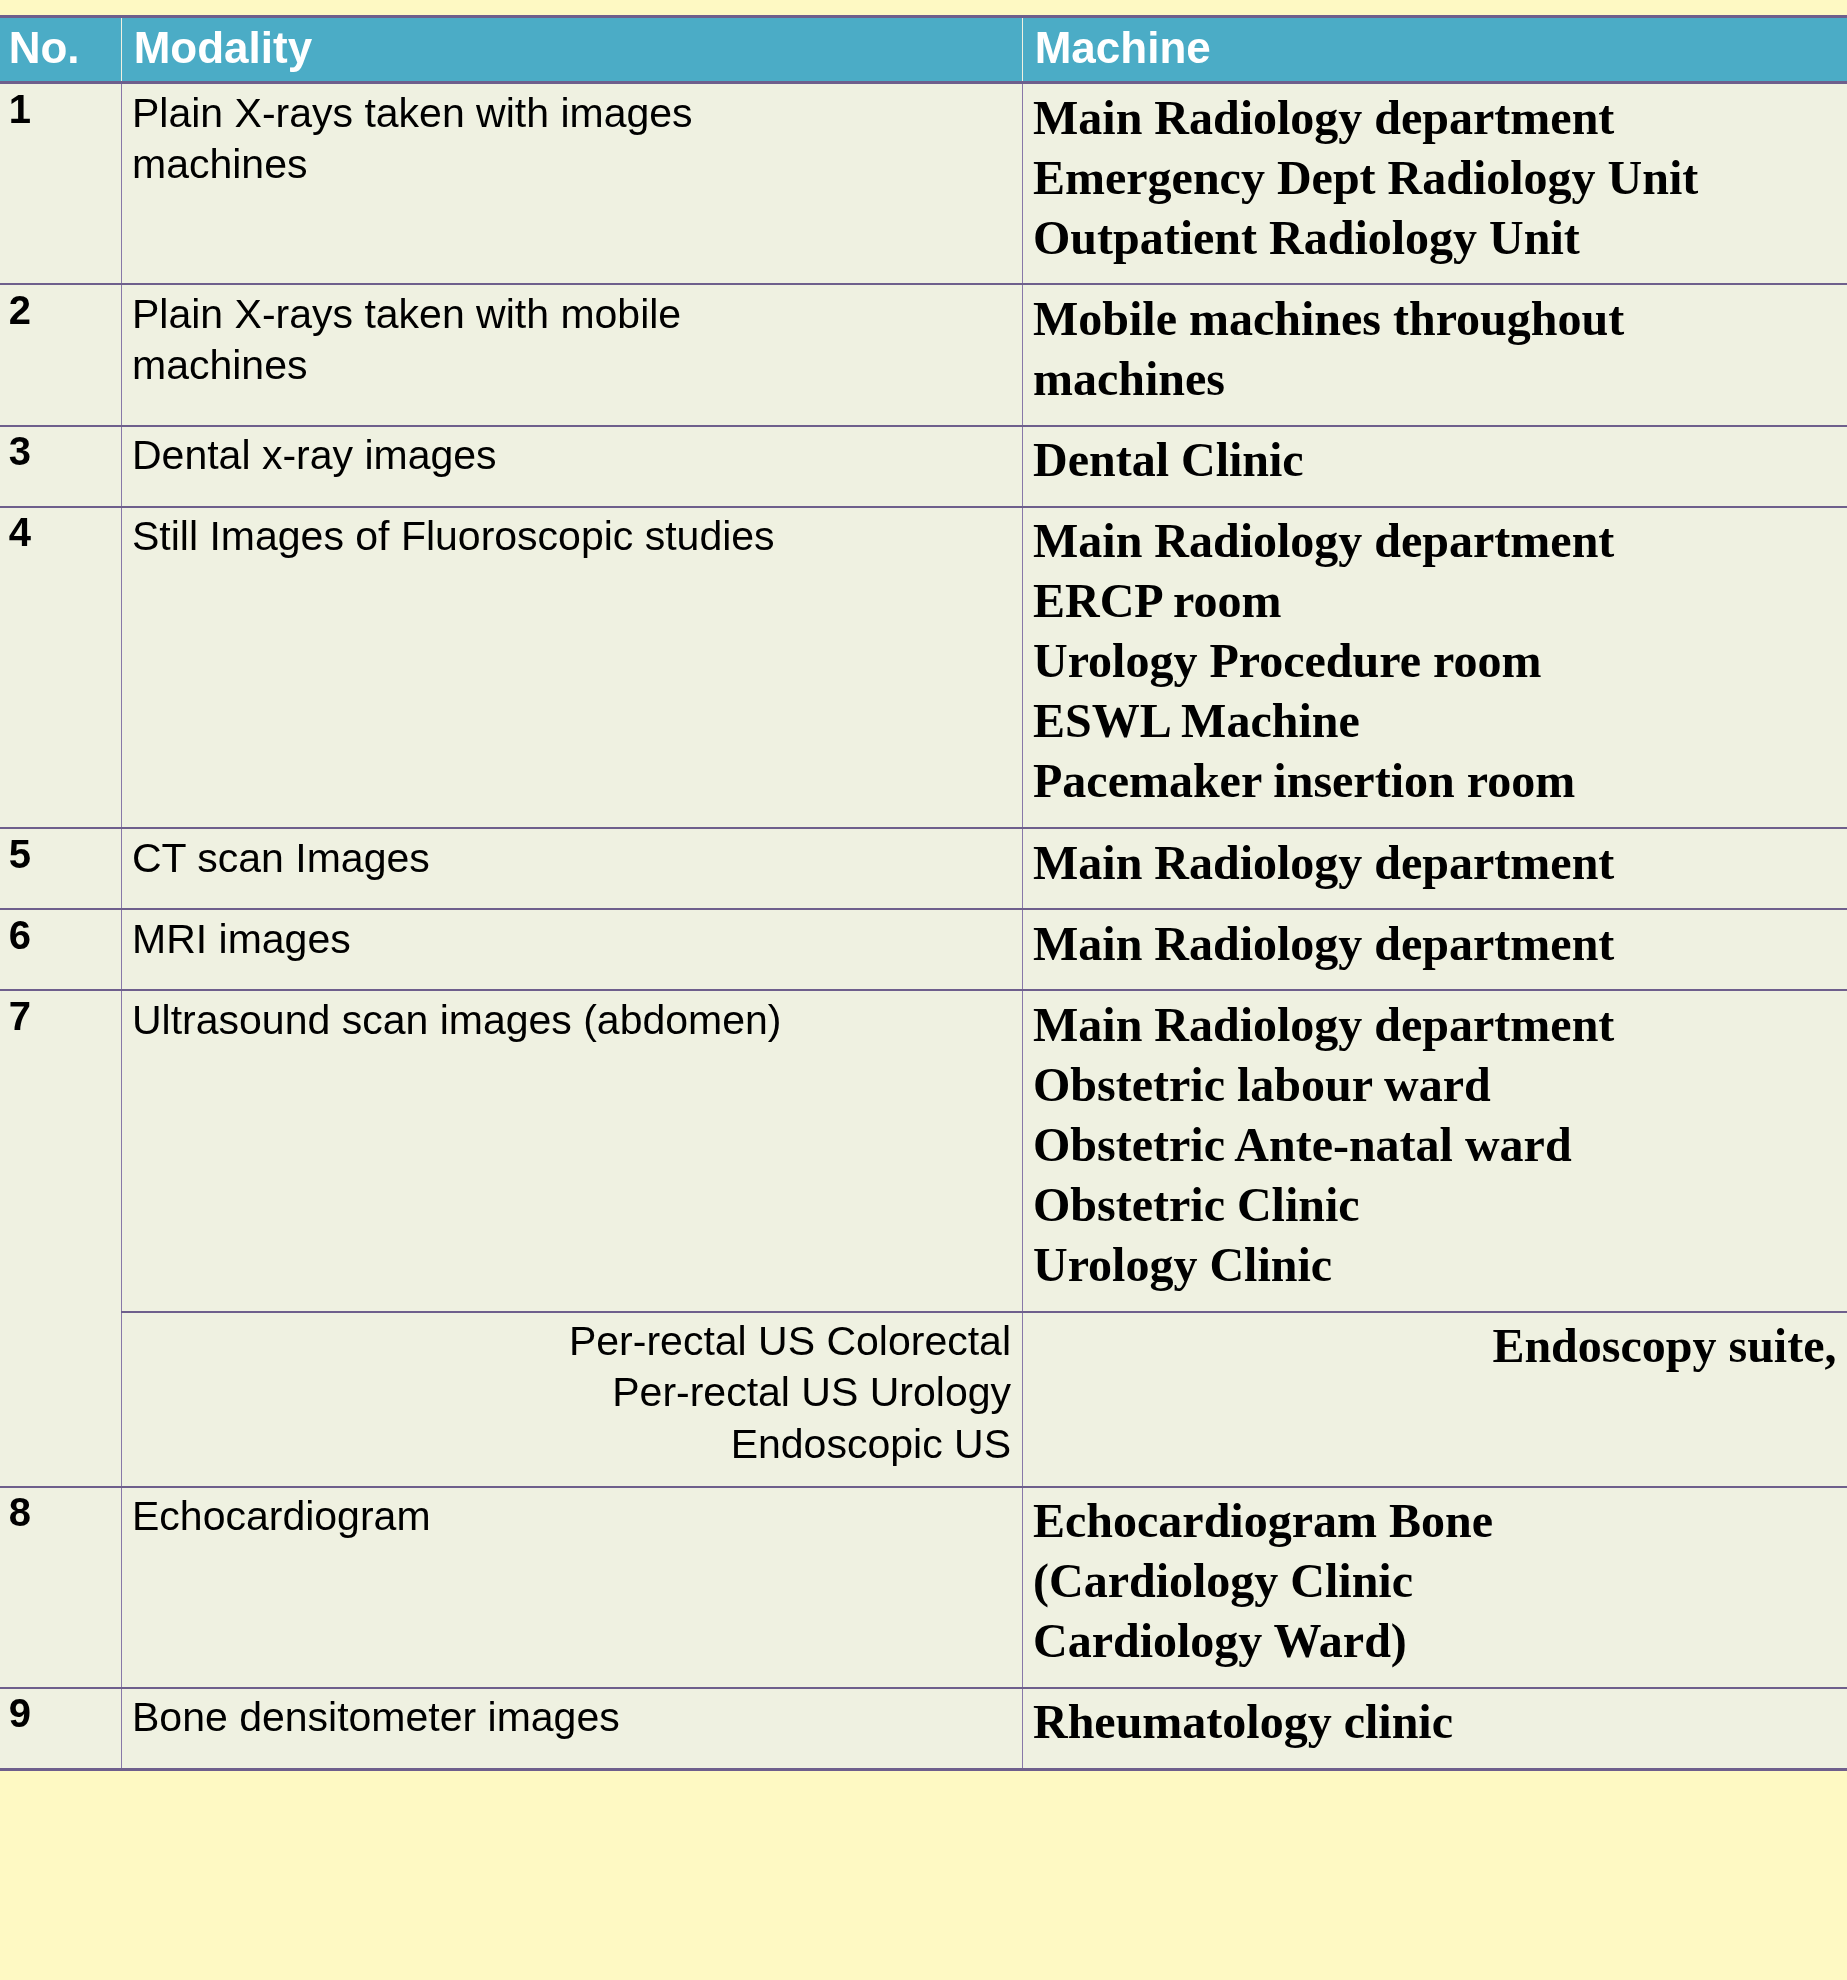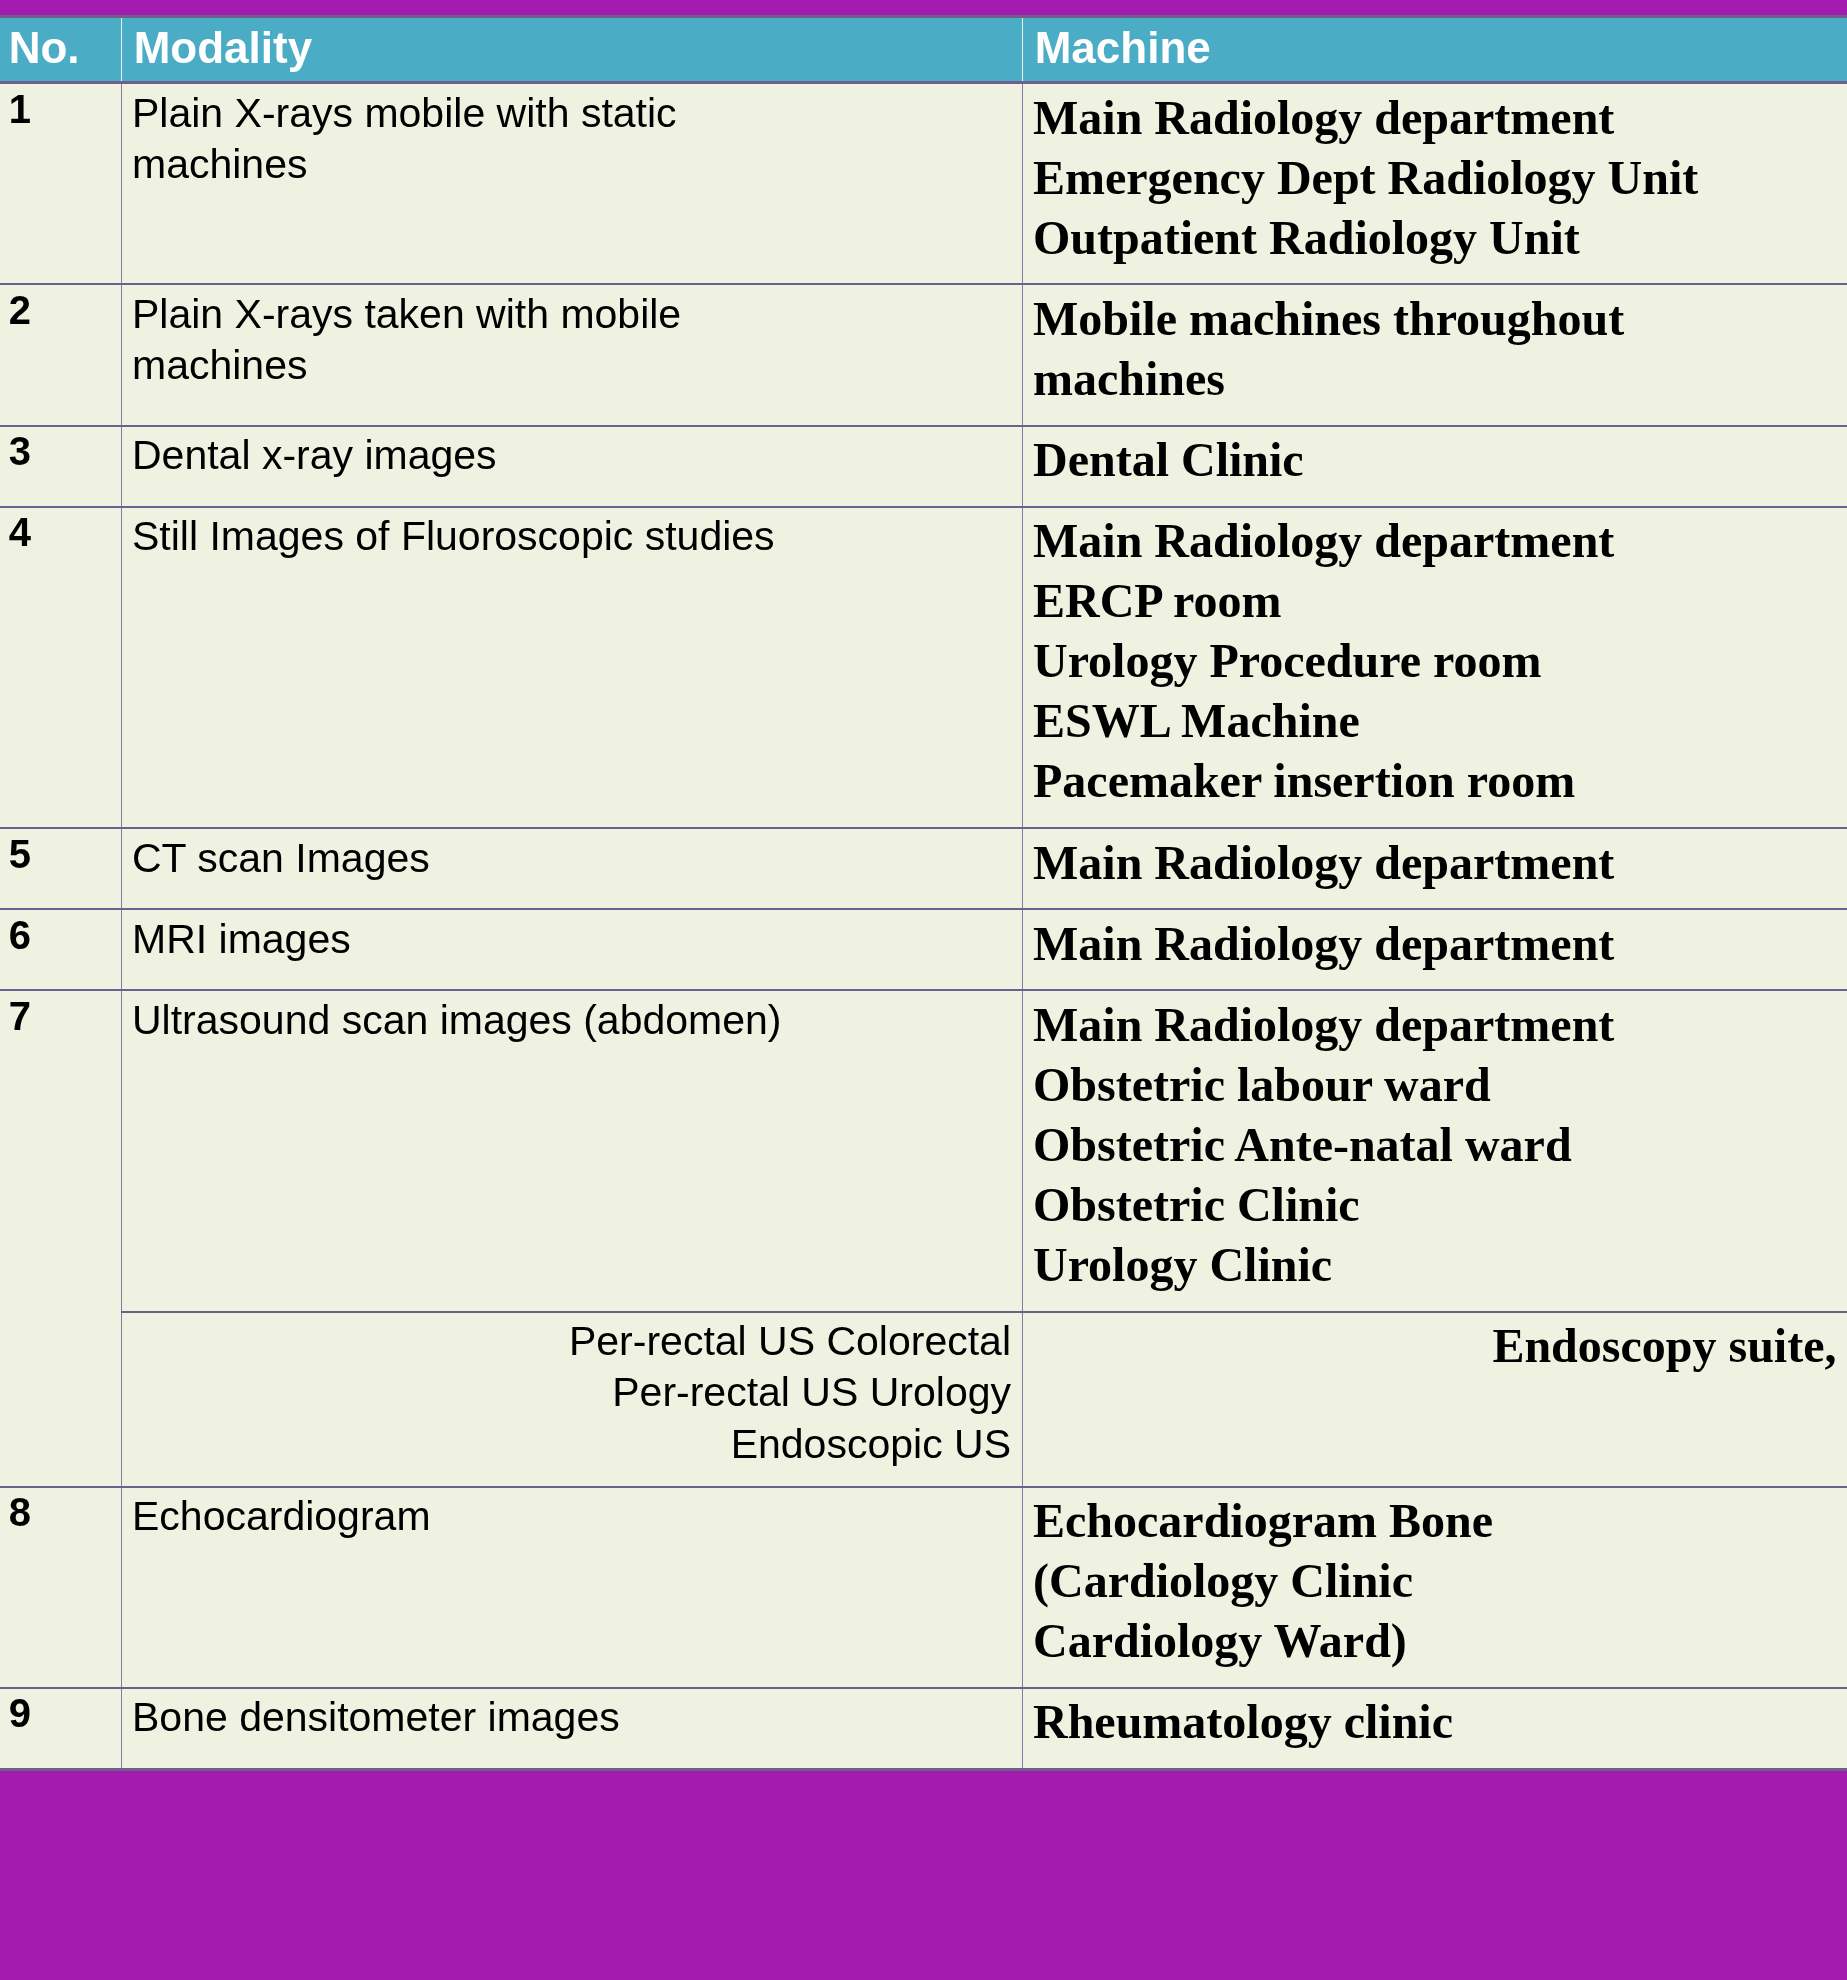--- a/index.html
+++ b/index.html
@@ -11,21 +11,21 @@
     width: 1847px;
     height: 1980px;
     overflow: hidden;
     font-family: "Liberation Sans", sans-serif;
   }
 
   #page {
     position: relative;
     width: 1847px;
     height: 1980px;
-    background: #a21caf;
+    background: #fef9c3;
     box-sizing: border-box;
     padding-top: 15px;
     padding-bottom: 22px;
   }
 
   table.modality-table {
     width: 1847px;
     border-collapse: collapse;
     table-layout: fixed;
     background: #EFF1E1;
@@ -114,21 +114,21 @@
         <th class="h-modality">Modality</th>
         <th class="h-location">Machine</th>
       </tr>
     </thead>
 
     <tbody id="tbody">
         <tr>
           <td class="cell-no">1</td>
           <td class="cell-modality">
             <div class="lines">
-              <div>Plain X-rays mobile with static</div>
+              <div>Plain X-rays taken with images</div>
               <div>machines</div>
             </div>
           </td>
           <td class="cell-location">
             <div class="lines">
               <div>Main Radiology department</div>
               <div>Emergency Dept Radiology Unit</div>
               <div>Outpatient Radiology Unit</div>
             </div>
           </td>

